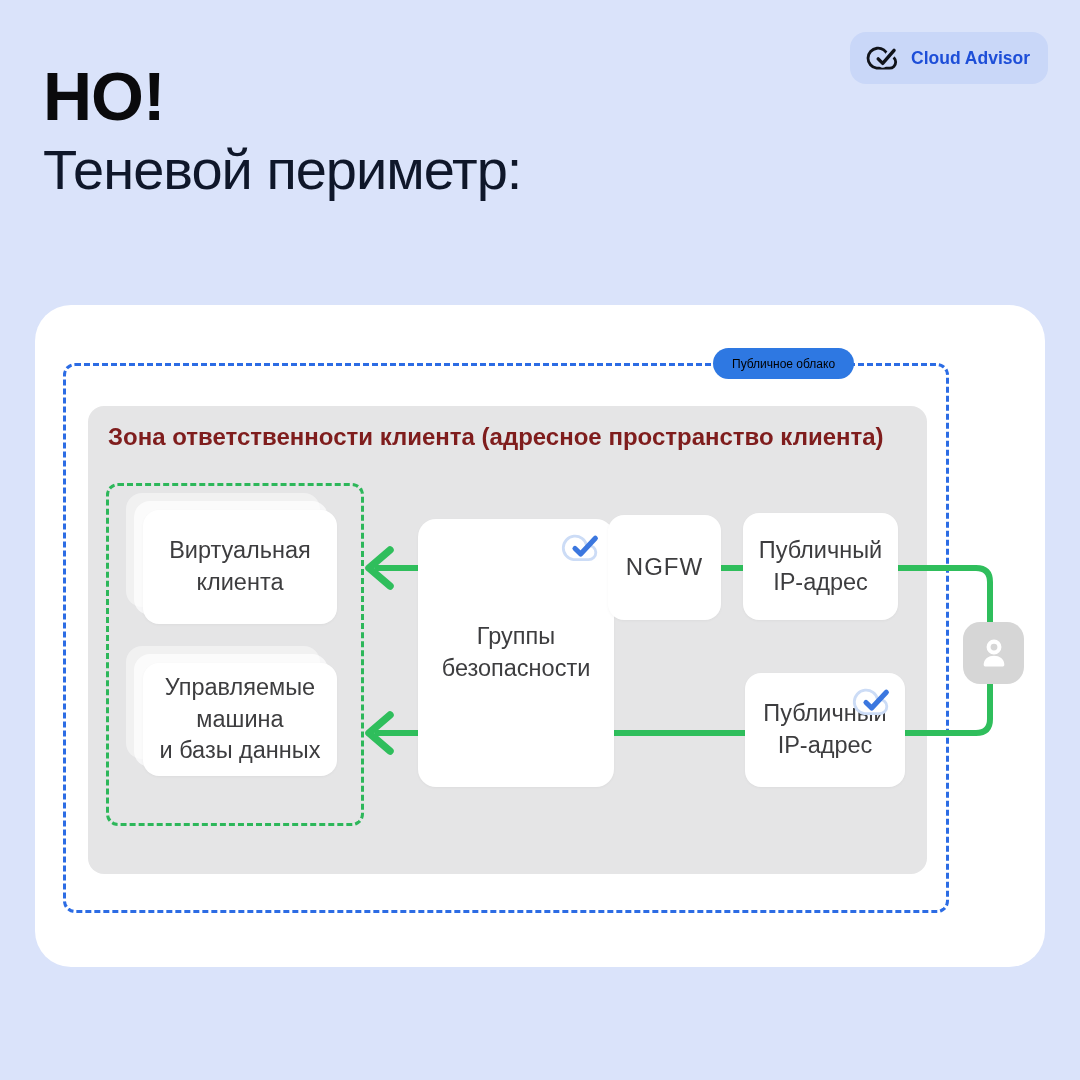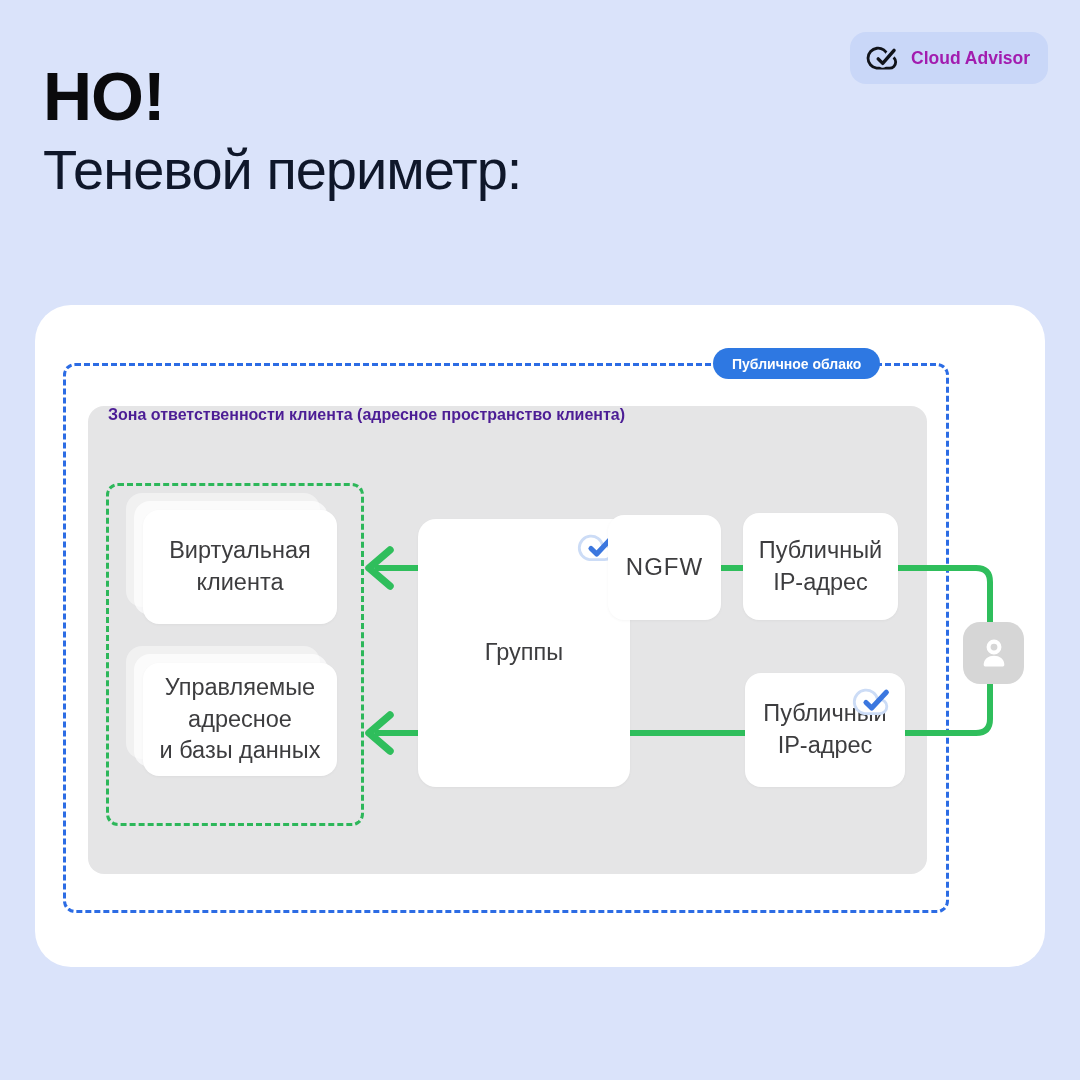--- a/index.html
+++ b/index.html
@@ -11,43 +11,43 @@
   }
   
   .header{position:absolute;left:43px;top:56px;}
   .title-1{font-size:68px;font-weight:800;letter-spacing:-1px;line-height:1.18;color:#0a0a0c;}
   .title-2{font-size:56px;font-weight:500;letter-spacing:-1px;line-height:1.2;color:#0f172a;}
   .brand-badge{
     position:absolute;top:32px;right:32px;height:52px;
     background:#c9d7f8;border-radius:16px;
     display:flex;align-items:center;gap:9px;padding:0 18px 0 14px;
   }
-  .brand-badge .label{font-size:17.5px;font-weight:700;color:#a21caf;}
+  .brand-badge .label{font-size:17.5px;font-weight:700;color:#1d4ed8;}
   
   .card{
     position:absolute;left:35px;top:305px;width:1010px;height:662px;
     background:#ffffff;border-radius:36px;
   }
   .dashed-blue{
     position:absolute;left:28px;top:58px;width:880px;height:544px;
     border:3.5px dashed #2c6ce4;border-radius:12px;
   }
   .cloud-pill{
     position:absolute;left:678px;top:43px;height:31px;
     background:#2e78e2;border-radius:16px;
     display:flex;align-items:center;padding:0 19px;
   }
-  .cloud-pill span{color:#ffffff;font-size:14px;font-weight:700;}
+  .cloud-pill span{color:#000000;font-size:12px;font-weight:400;}
   .zone{
     position:absolute;left:53px;top:101px;width:839px;height:468px;
     background:#e5e5e6;border-radius:16px;
   }
   .zone-title{
-    position:absolute;left:20px;top:0;
-    font-size:16px;font-weight:700;color:#4c1d95;
+    position:absolute;left:20px;top:17px;
+    font-size:24px;font-weight:700;color:#7f1d1d;
   }
   
   .connectors{position:absolute;left:0;top:0;width:1010px;height:662px;pointer-events:none;}
   
   .dashed-green{
     position:absolute;left:71px;top:178px;width:252px;height:337px;
     border:3px dashed #2db75a;border-radius:12px;
   }
   
   .node{position:absolute;}
@@ -55,21 +55,21 @@
     position:absolute;inset:0;background:#ffffff;border-radius:16px;
     display:flex;flex-direction:column;align-items:center;justify-content:center;
     text-align:center;color:#3d3d3f;font-size:23.5px;line-height:1.35;
     box-shadow:0 1px 3px rgba(0,0,0,0.04);
   }
   .ghost{position:absolute;inset:0;border-radius:16px;}
   .g1{transform:translate(-17px,-17px);background:rgba(255,255,255,0.45);}
   .g2{transform:translate(-9px,-9px);background:rgba(255,255,255,0.7);}
   .vm{left:108px;top:205px;width:194px;height:114px;}
   .managed{left:108px;top:358px;width:194px;height:113px;}
-  .groups{left:383px;top:214px;width:196px;height:268px;padding-left:16px;}
+  .groups{left:383px;top:214px;width:196px;height:268px;}
   .groups .face{border-radius:18px;}
   .ngfw{left:573px;top:210px;width:113px;height:105px;}
   .ngfw .face{letter-spacing:1px;font-size:24px;justify-content:center;}
   .ip-top{left:708px;top:208px;width:155px;height:107px;}
   .ip-bottom{left:710px;top:368px;width:160px;height:114px;}
   .corner-icon{position:absolute;top:8px;right:10px;width:46px;height:40px;}
   .person{
     left:928px;top:317px;width:61px;height:62px;
     background:#d6d6d6;border-radius:17px;
     display:flex;align-items:center;justify-content:center;
@@ -117,28 +117,29 @@
       <span>Виртуальная</span>
       <span>клиента</span>
     </div>
   </div>
 
   <div class="node managed">
     <span class="ghost g1"></span>
     <span class="ghost g2"></span>
     <div class="face">
       <span>Управляемые</span>
-      <span>адресное</span>
+      <span>машина</span>
       <span>и базы данных</span>
     </div>
   </div>
 
   <div class="node groups">
     <div class="face">
       <span>Группы</span>
+      <span>безопасности</span>
     </div>
     <span class="corner-icon">
       <svg width="46" height="40" viewBox="0 0 26 24" fill="none">
         <path d="M17.6 11h-1.2A7.1 7.1 0 1 0 8.5 19.6h9.1a4.3 4.3 0 0 0 0-8.6z" fill="#ffffff" stroke="#ccdcf6" stroke-width="1.7"></path>
         <path d="M9.4 12.9l3.4 3.3L21.6 6.8" stroke="#3b77df" stroke-width="3.1" fill="none" stroke-linecap="round" stroke-linejoin="round"></path>
       </svg>
     </span>
   </div>
 
   <div class="node ngfw">

